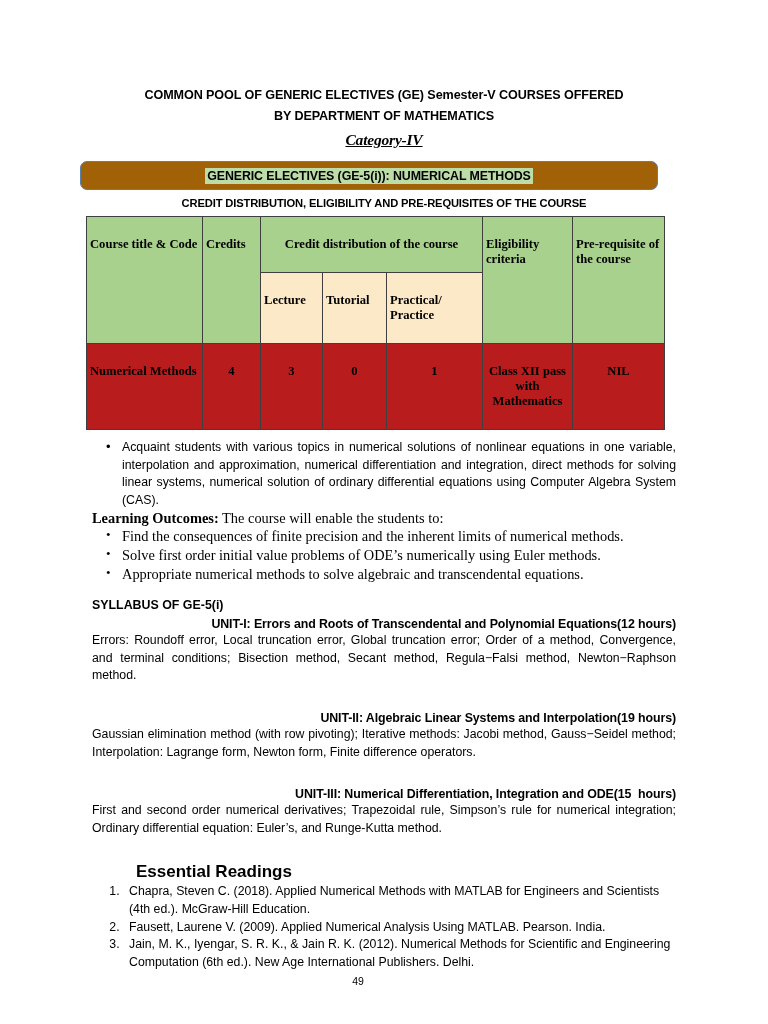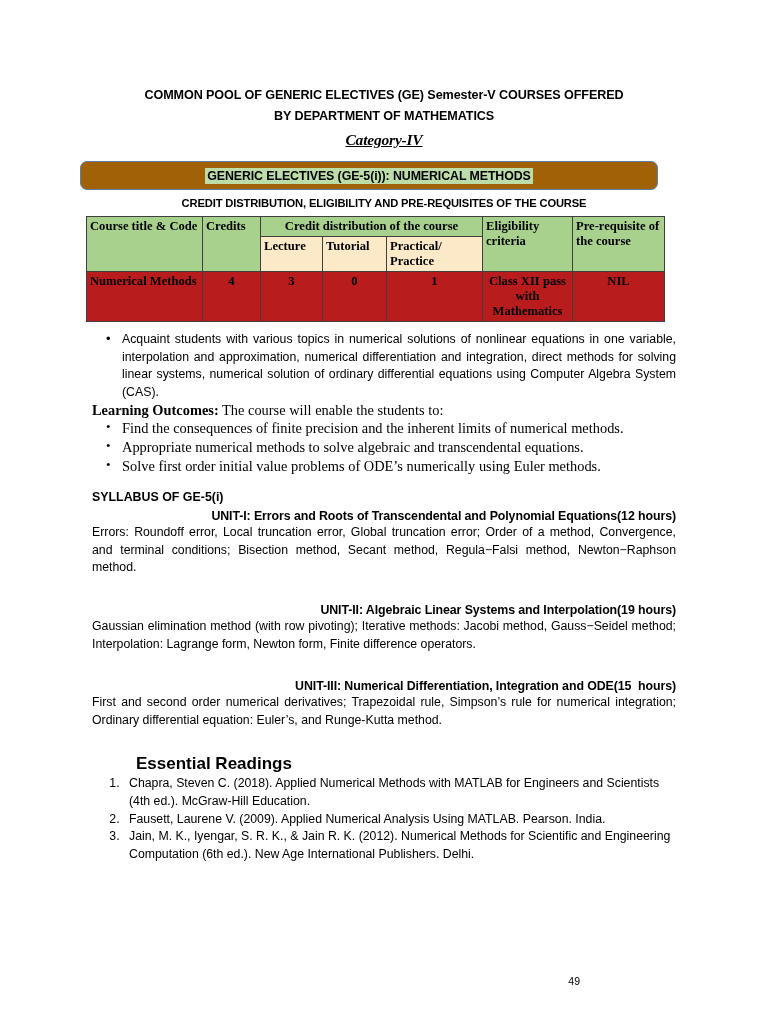--- a/index.html
+++ b/index.html
@@ -81,21 +81,21 @@
   table.course {
     margin-top: 7px;
     margin-left: -6px;
     border-collapse: collapse;
     width: 578px;
     font-family: "Liberation Serif", serif;
     table-layout: fixed;
   }
   table.course td {
     border: 1.1px solid #3f3f3f;
-    padding: 2px 3px;
+    padding: 20px 3px;
     vertical-align: top;
     font-size: 12.6px;
     font-weight: bold;
     line-height: 15px;
   }
   .c-green { background: #a9d18e; }
   .c-cream { background: #fbe9c8; }
   .c-white { background: #b91c1c; }
   .t-center { text-align: center; }
   .cell-mid { vertical-align: middle; }
@@ -183,22 +183,22 @@
   }
   ol.reads li {
     padding-left: 6px;
     margin-bottom: 0px;
   }
 
   .page-num {
     position: absolute;
     left: 0;
     top: 975px;
-    width: 580px;
-    text-align: right;
+    width: 716px;
+    text-align: center;
     font-size: 10.5px;
   }
 </style>
 </head>
 <body>
 
 <div class="page">
   <div class="content">
 
     <div>
@@ -251,22 +251,22 @@
     <div class="sec">
       <ul class="bul">
         <li>Acquaint students with various topics in numerical solutions of nonlinear equations in one variable, interpolation and approximation, numerical differentiation and integration, direct methods for solving linear systems, numerical solution of ordinary differential equations using Computer Algebra System (CAS).</li>
       </ul>
     </div>
 
     <div>
       <div class="lead serif"><b>Learning Outcomes:</b><span> The course will enable the students to:</span></div>
       <ul class="bul serif">
         <li>Find the consequences of finite precision and the inherent limits of numerical methods.</li>
+        <li>Solve first order initial value problems of ODE’s numerically using Euler methods.</li>
         <li>Appropriate numerical methods to solve algebraic and transcendental equations.</li>
-        <li>Solve first order initial value problems of ODE’s numerically using Euler methods.</li>
       </ul>
     </div>
 
     <div class="syl-head">SYLLABUS OF GE-5(i)</div>
 
     <div>
       <div class="unit-head" style="margin-top:5px">
         <span>UNIT-I: Errors and Roots of Transcendental and Polynomial Equations</span>
         <span class="hrs">(12 hours)</span>
       </div>

